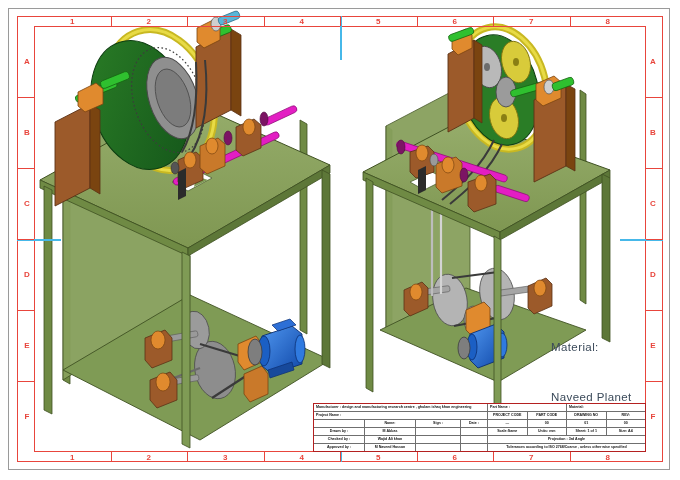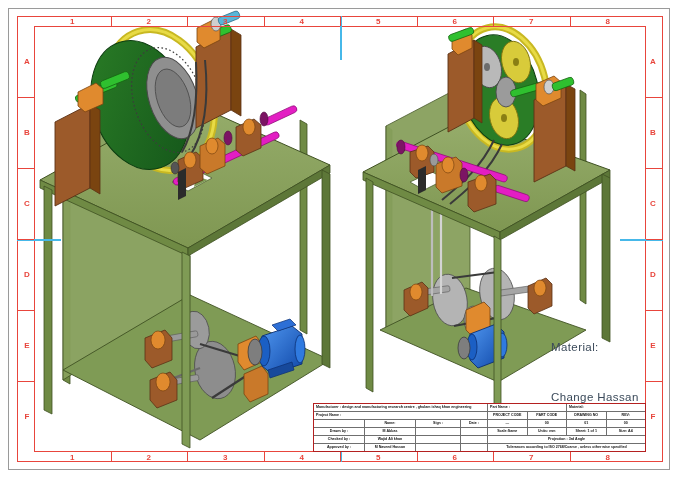--- a/index.html
+++ b/index.html
@@ -329,21 +329,21 @@
       <div class="zone" style="left:647px;top:341.5px;width:12px;">E</div>
       <div class="ztick" style="left:17px;top:310px;width:17px;height:1px;"></div>
       <div class="ztick" style="left:646px;top:310px;width:17px;height:1px;"></div>
       <div class="zone" style="left:21px;top:412.5px;width:12px;">F</div>
       <div class="zone" style="left:647px;top:412.5px;width:12px;">F</div>
       <div class="ztick" style="left:17px;top:381px;width:17px;height:1px;"></div>
       <div class="ztick" style="left:646px;top:381px;width:17px;height:1px;"></div>
     </div>
 
   <div class="features" style="left:551px;top:341px;">Material:</div>
-  <div class="features" style="left:551px;top:391px;">Change Hassan</div>
+  <div class="features" style="left:551px;top:391px;">Naveed Planet</div>
 
   <div class="titleblock">
 
     <div class="tb-left">
       <div class="tb-row">
         <div class="tb-cell b full">Manufacturer : design and manufacturing research centre , ghulam ishaq khan engineering</div>
       </div>
       <div class="tb-row">
         <div class="tb-cell b full">Project Name :</div>
       </div>

